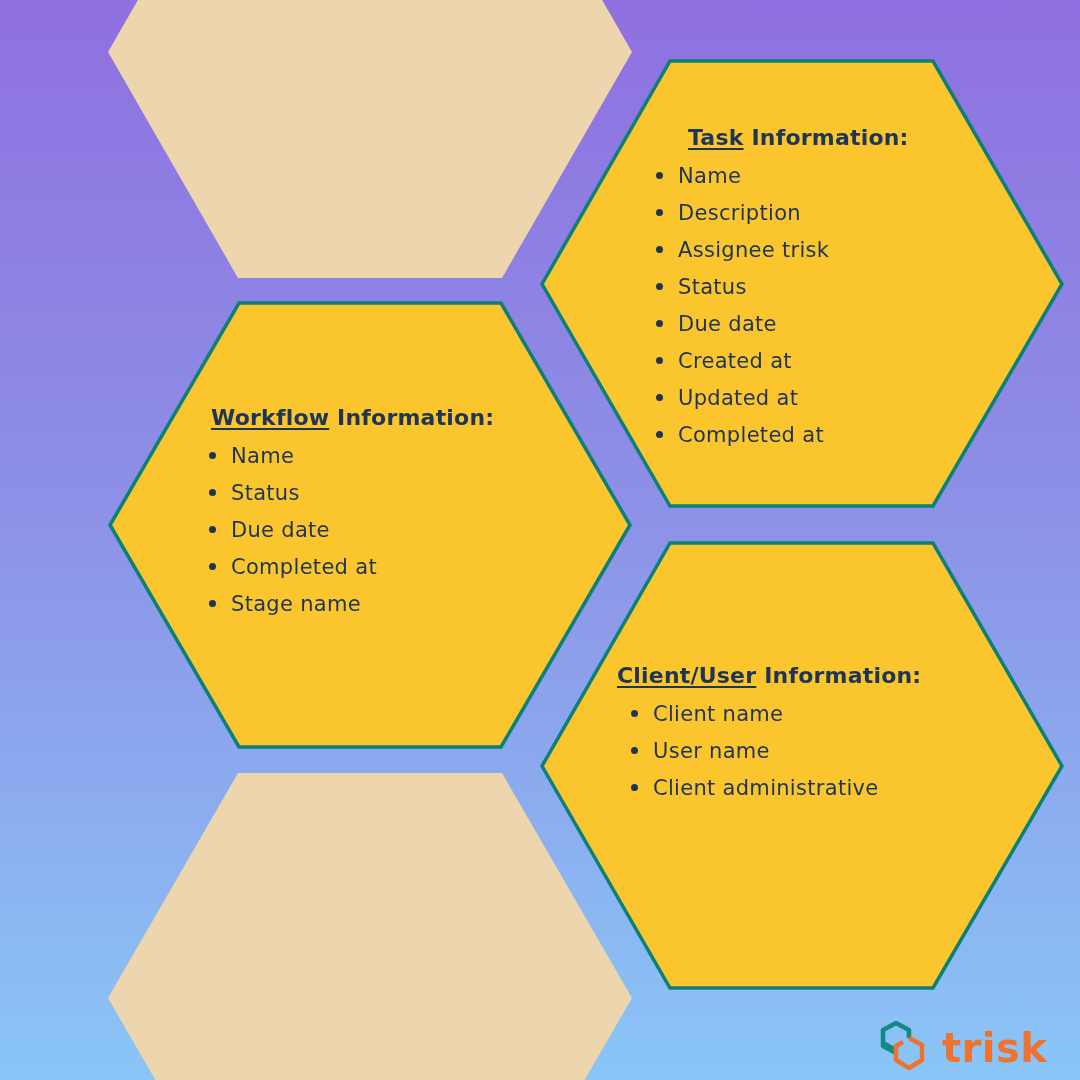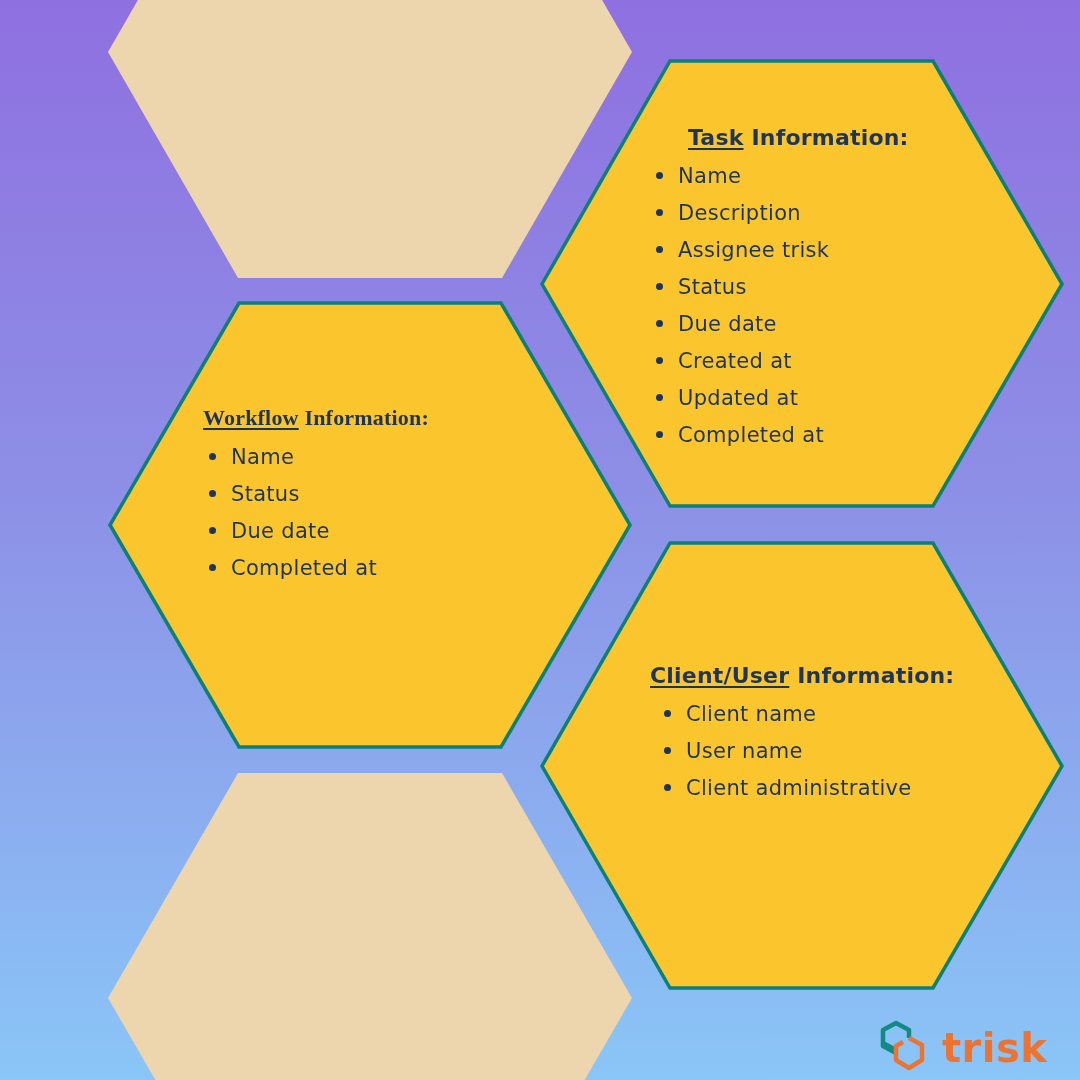--- a/index.html
+++ b/index.html
@@ -46,32 +46,33 @@
     <li><span class="dot"></span><span>Assignee trisk</span></li>
     <li><span class="dot"></span><span>Status</span></li>
     <li><span class="dot"></span><span>Due date</span></li>
     <li><span class="dot"></span><span>Created at</span></li>
     <li><span class="dot"></span><span>Updated at</span></li>
     <li><span class="dot"></span><span>Completed at</span></li>
   </ul>
 </div>
 
 <div class="hex-text" style="left:203px; top:405px;">
-  <div class="hex-title" style="margin-left:0;font-family:Liberation Serif, serif;">
+  <div class="hex-title" style="margin-left:8px;">
     <span class="u">Workflow</span><span> Information:</span>
   </div>
   <ul>
     <li><span class="dot"></span><span>Name</span></li>
     <li><span class="dot"></span><span>Status</span></li>
     <li><span class="dot"></span><span>Due date</span></li>
     <li><span class="dot"></span><span>Completed at</span></li>
+    <li><span class="dot"></span><span>Stage name</span></li>
   </ul>
 </div>
 
-<div class="hex-text" style="left:650px; top:663px;">
+<div class="hex-text" style="left:617px; top:663px;">
   <div class="hex-title">
     <span class="u">Client/User</span><span> Information:</span>
   </div>
   <ul style="margin-left:10px;">
     <li><span class="dot"></span><span>Client name</span></li>
     <li><span class="dot"></span><span>User name</span></li>
     <li><span class="dot"></span><span>Client administrative</span></li>
   </ul>
 </div>
 

